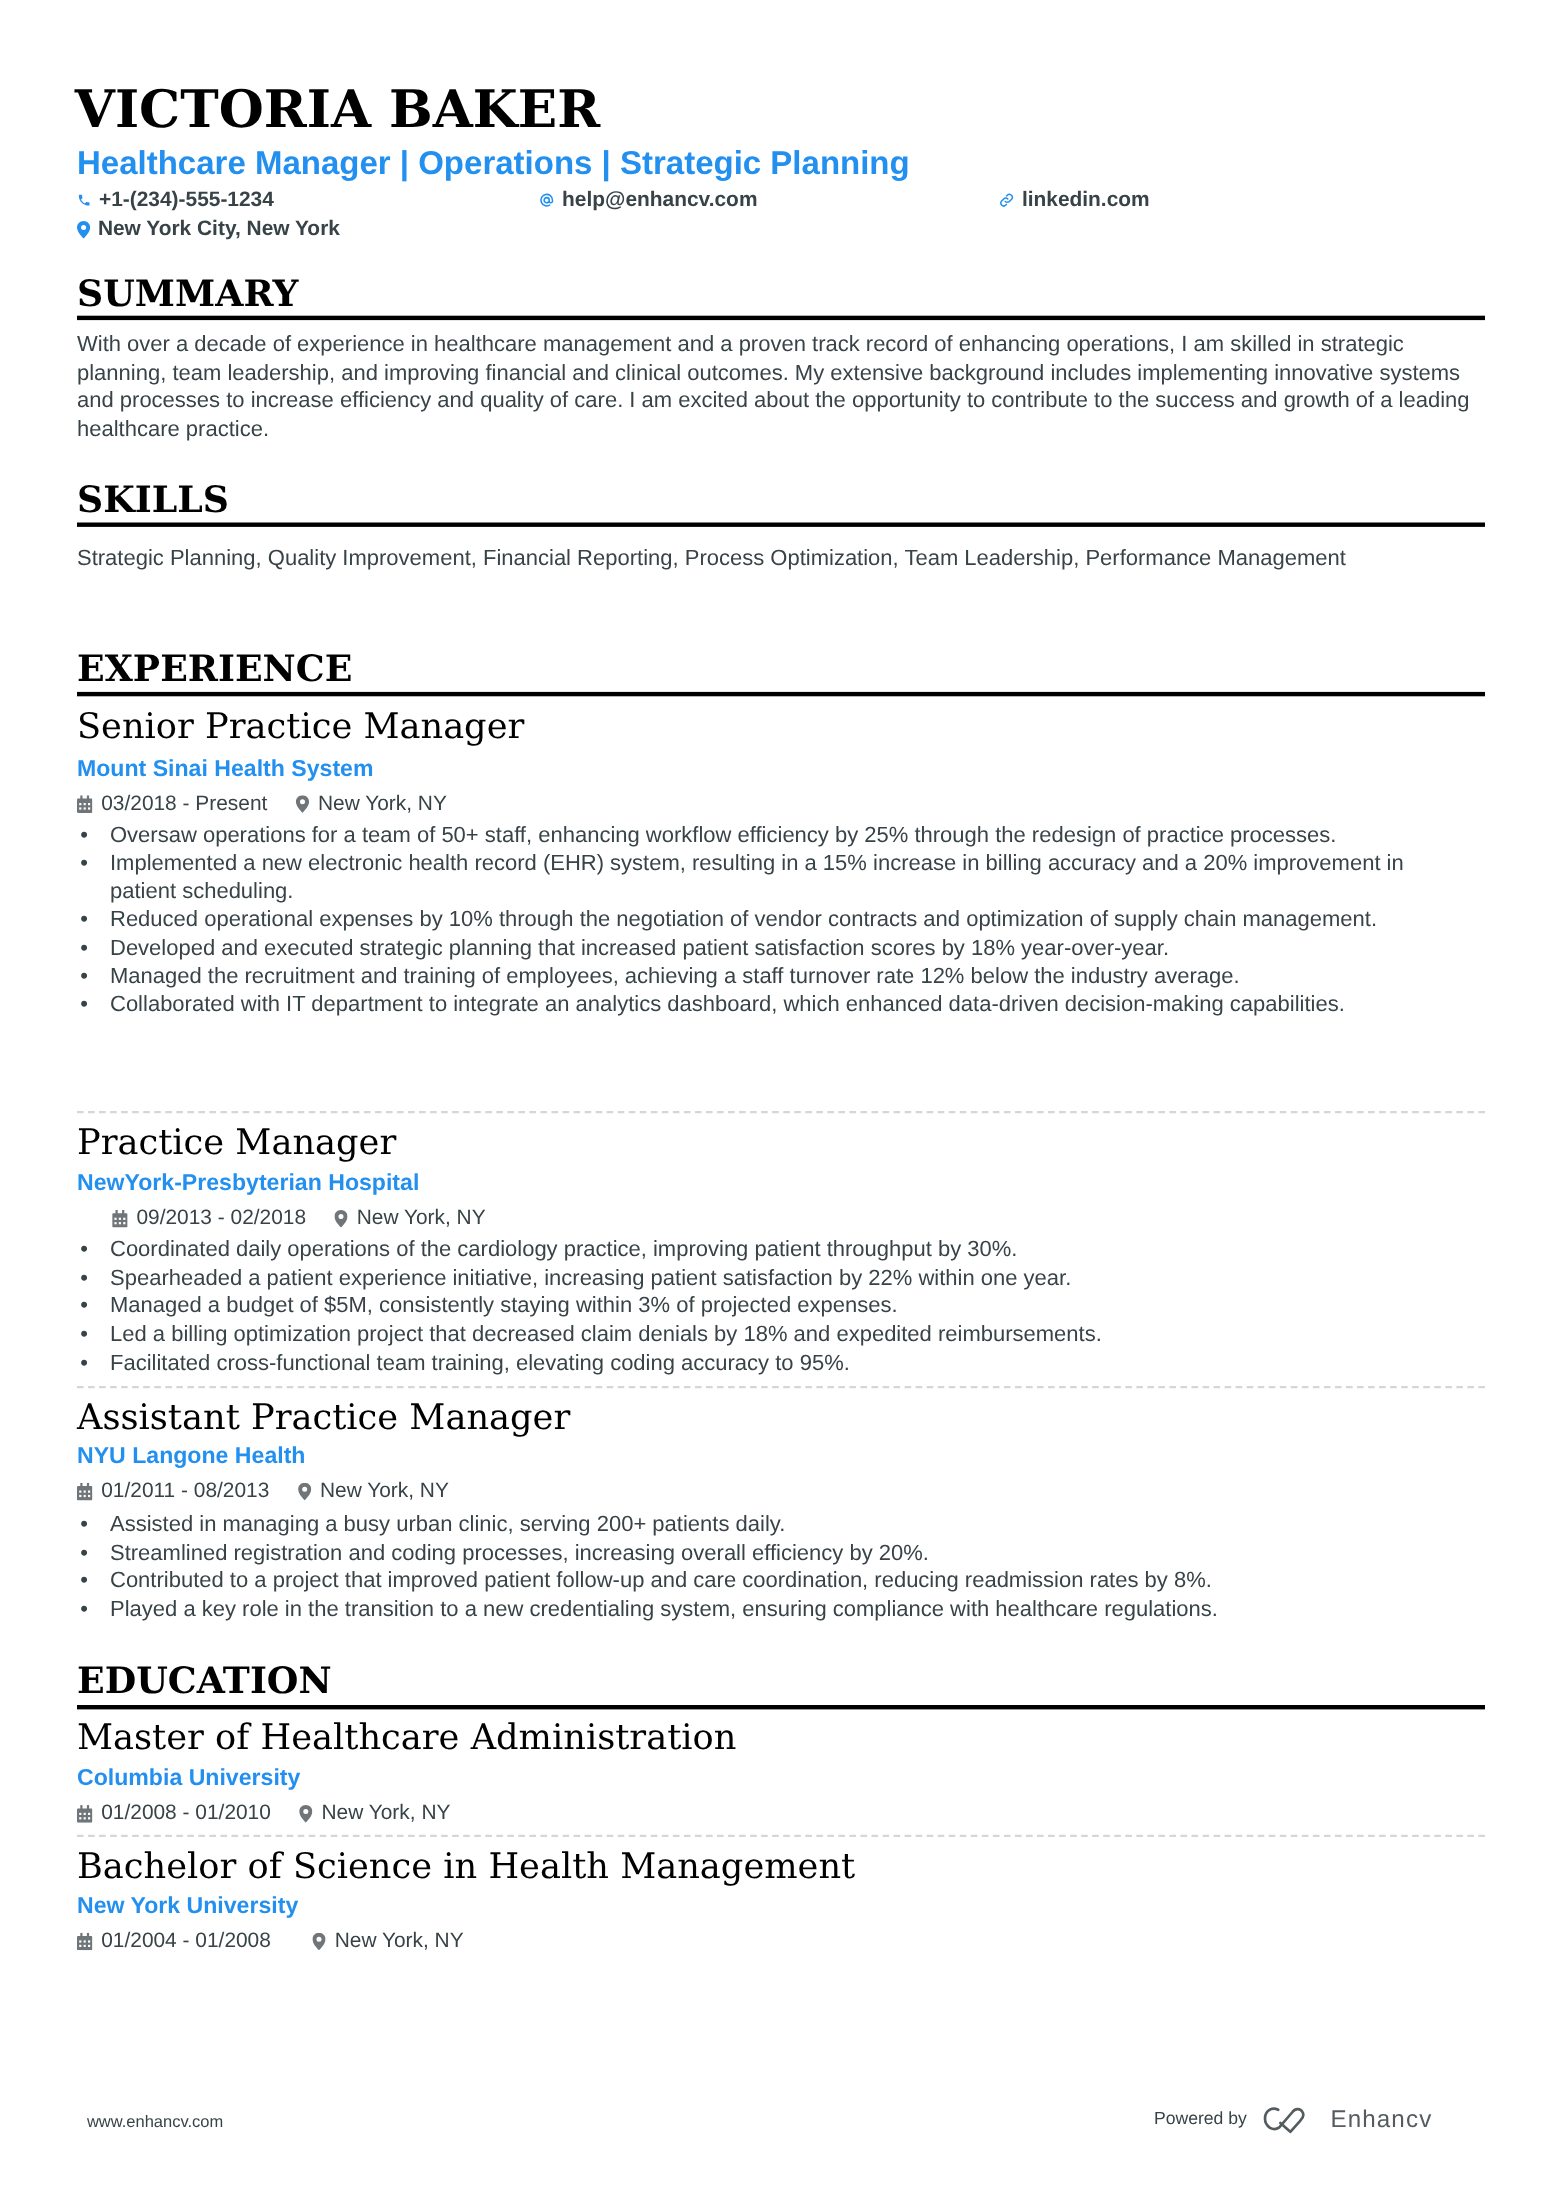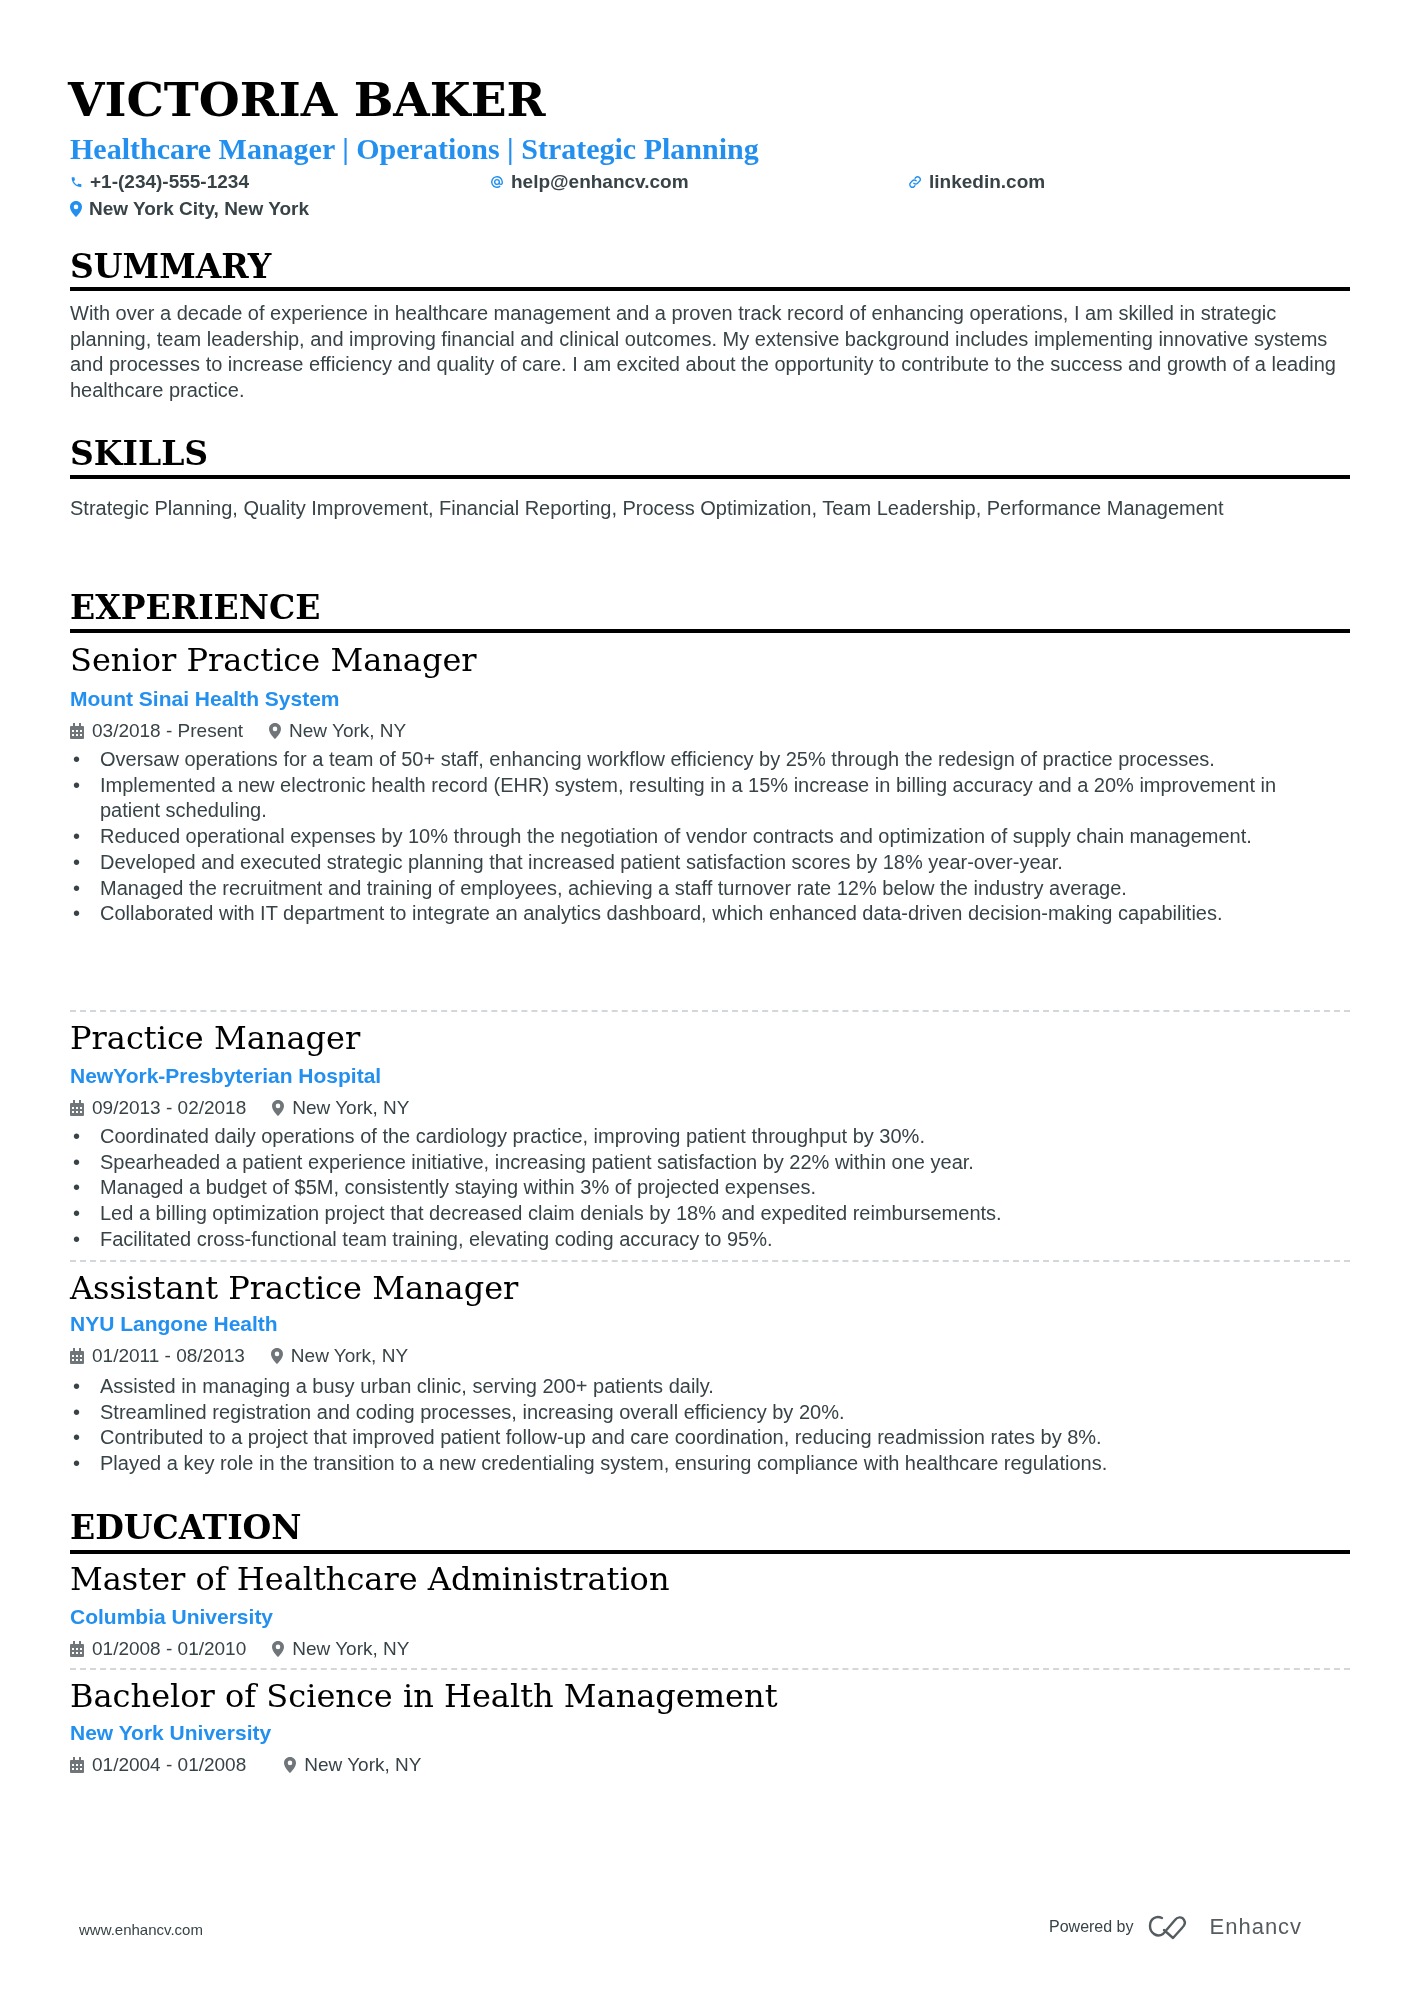--- a/index.html
+++ b/index.html
@@ -1,19 +1,19 @@
 <!DOCTYPE html>
 <html><head>
 <meta charset="utf-8">
 <style>
   html, body { margin:0; padding:0; background:#ffffff; }
   body { width:1410px; height:1995px; position:relative; overflow:hidden; font-family:"Liberation Sans", sans-serif; color:#384347; }
   .abs { position:absolute; }
   .name { left:68px; top:62px; font-family:"DejaVu Serif", serif; font-weight:bold; font-size:47px; line-height:76px; color:#000; letter-spacing:0px; white-space:nowrap; }
-  .headline { left:70px; top:130px; font-family:Liberation Serif, serif; font-weight:bold; font-size:30px; line-height:38px; color:#2390f0; white-space:nowrap; }
+  .headline { left:70px; top:130px; font-family:Liberation Sans, sans-serif; font-weight:bold; font-size:30px; line-height:38px; color:#2390f0; white-space:nowrap; }
   .contact { font-size:19px; font-weight:bold; line-height:24px; color:#384347; white-space:nowrap; display:flex; align-items:center; gap:7px; }
   .contact svg { flex:none; }
   .sec-title { left:70px; font-family:"DejaVu Serif", serif; font-weight:bold; font-size:33px; line-height:40px; color:#000; white-space:nowrap; }
   .rule { left:70px; width:1280px; height:4px; background:#000; }
   .para { left:70px; width:1280px; font-size:20px; line-height:25.7px; color:#384347; }
   .job-title { left:70px; font-family:"DejaVu Serif", serif; font-size:32px; line-height:36px; color:#000; white-space:nowrap; }
   .company { left:70px; font-size:21px; font-weight:bold; line-height:26px; color:#2390f0; white-space:nowrap; }
   .meta { left:70px; font-size:19px; line-height:24px; color:#384347; display:flex; align-items:center; white-space:nowrap; }
   .meta .m-item { display:flex; align-items:center; gap:8px; margin-right:26px; }
   .bullets { left:70px; width:1270px; margin:0; padding:0; list-style:none; }
@@ -95,21 +95,21 @@
   <li><span class="dot">•</span><span>Implemented a new electronic health record (EHR) system, resulting in a 15% increase in billing accuracy and a 20% improvement in patient scheduling.</span></li>
   <li><span class="dot">•</span><span>Reduced operational expenses by 10% through the negotiation of vendor contracts and optimization of supply chain management.</span></li>
   <li><span class="dot">•</span><span>Developed and executed strategic planning that increased patient satisfaction scores by 18% year-over-year.</span></li>
   <li><span class="dot">•</span><span>Managed the recruitment and training of employees, achieving a staff turnover rate 12% below the industry average.</span></li>
   <li><span class="dot">•</span><span>Collaborated with IT department to integrate an analytics dashboard, which enhanced data-driven decision-making capabilities.</span></li>
 </ul>
 <div class="abs sep" style="top:1010px;"></div>
 
 <div class="abs job-title" style="top:1020px;">Practice Manager</div>
 <div class="abs company" style="top:1063px;">NewYork-Presbyterian Hospital</div>
-<div class="abs meta" style="top:1096px;">
+<div class="abs meta" style="top:1096px;margin-left:32px;">
   <span class="m-item">
     <svg width="14" height="16" viewBox="0 0 14 16">
         <rect x="0" y="3" width="14" height="13" rx="1" fill="#6f7579"></rect>
         <rect x="3" y="0" width="2" height="4" fill="#6f7579"></rect>
         <rect x="9" y="0" width="2" height="4" fill="#6f7579"></rect>
         <rect x="2" y="7" width="2" height="2" fill="#fff"></rect>
         <rect x="6" y="7" width="2" height="2" fill="#fff"></rect>
         <rect x="10" y="7" width="2" height="2" fill="#fff"></rect>
         <rect x="2" y="11" width="2" height="2" fill="#fff"></rect>
         <rect x="6" y="11" width="2" height="2" fill="#fff"></rect>

